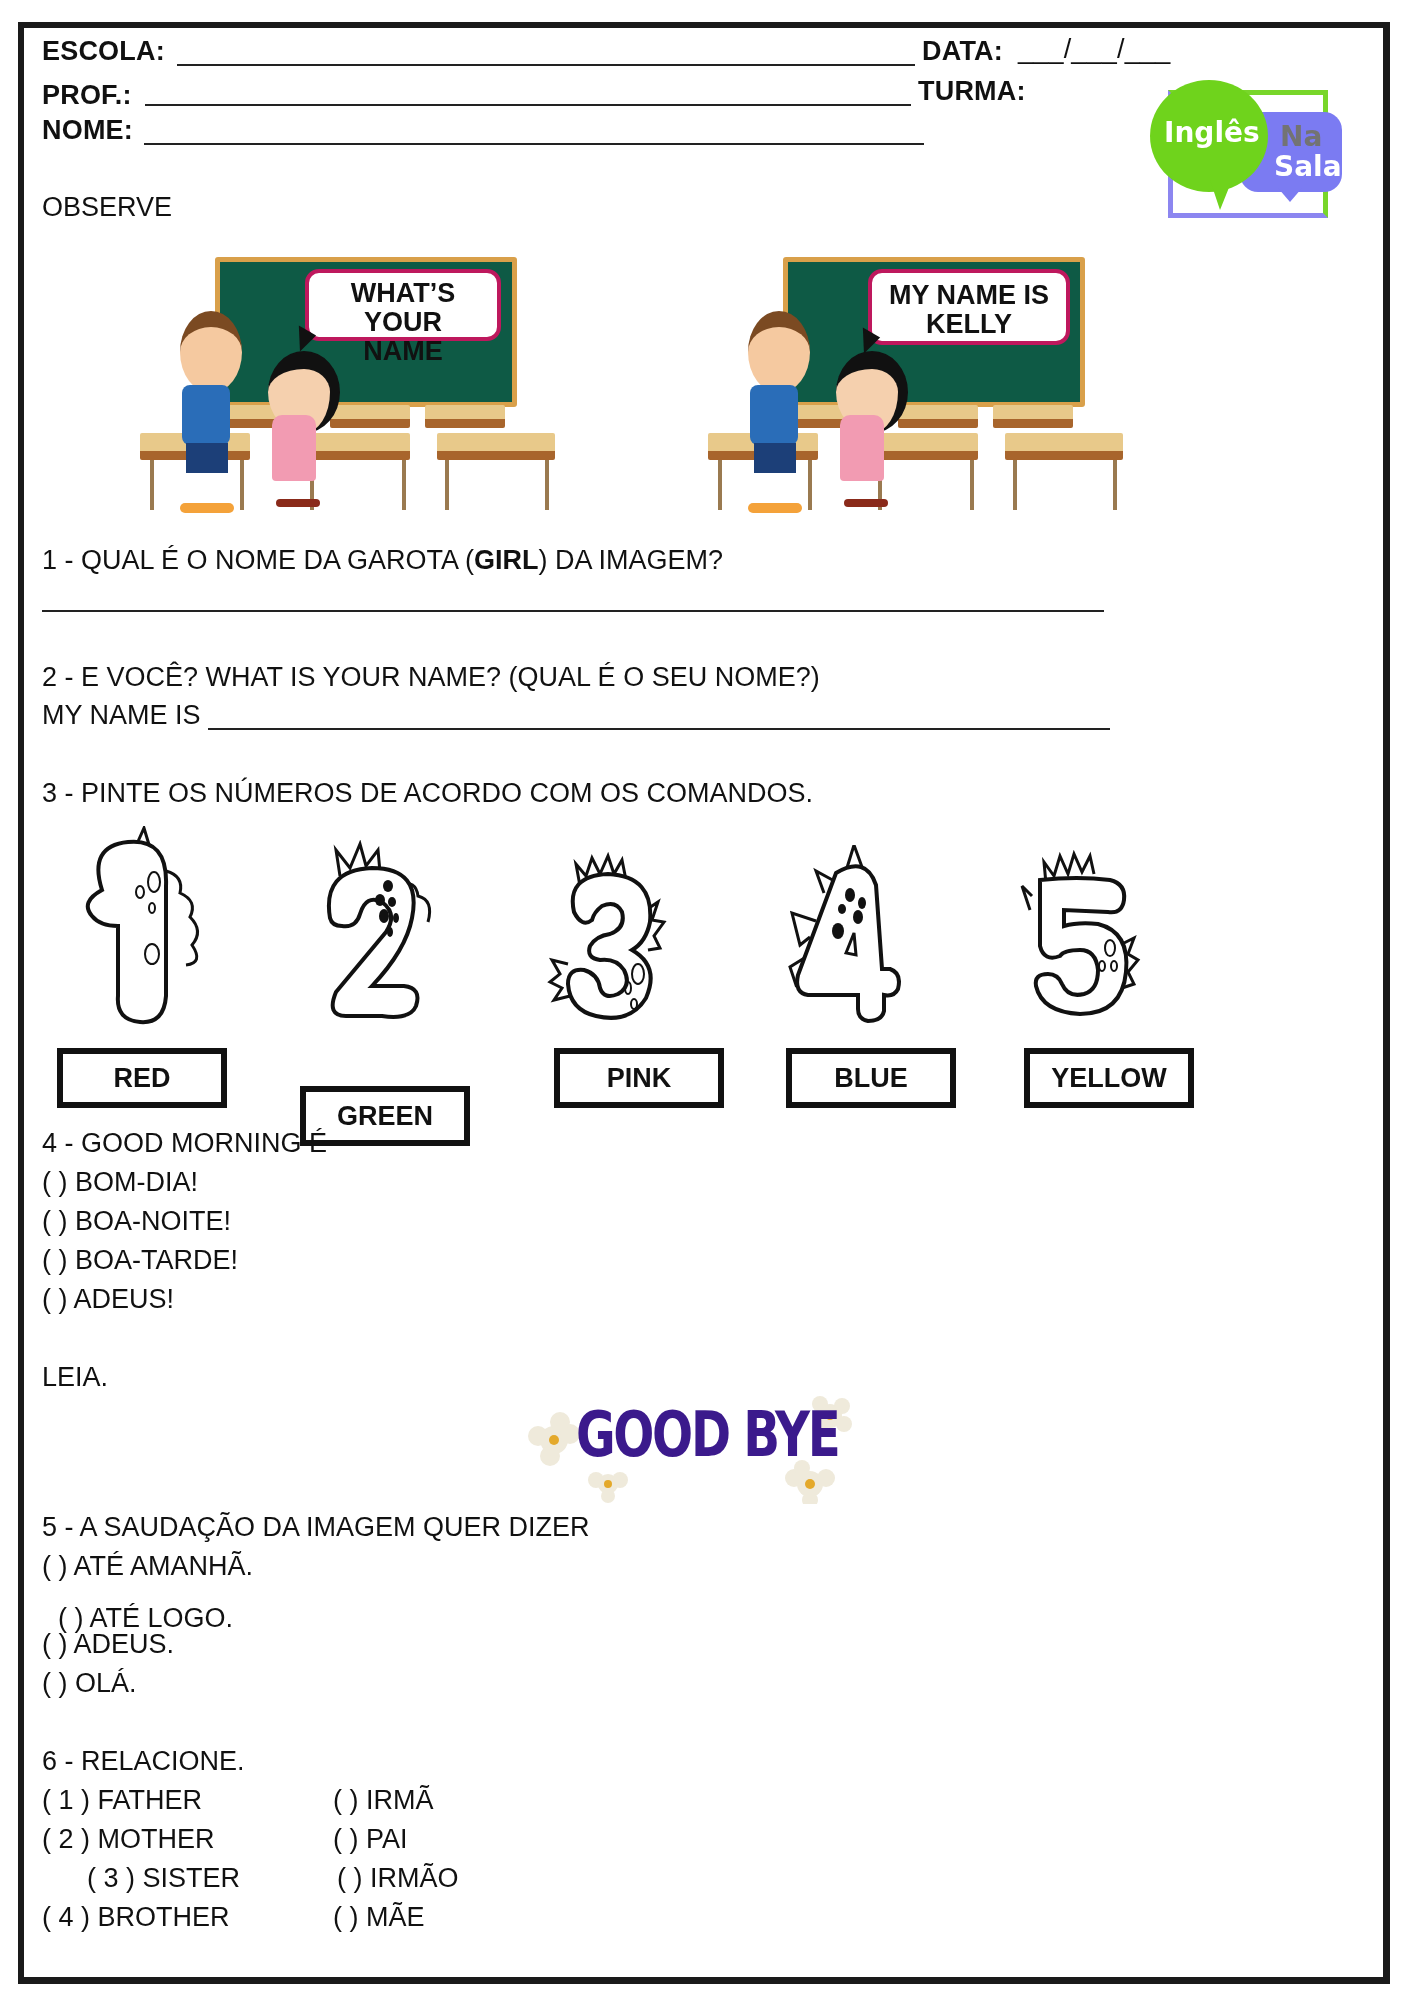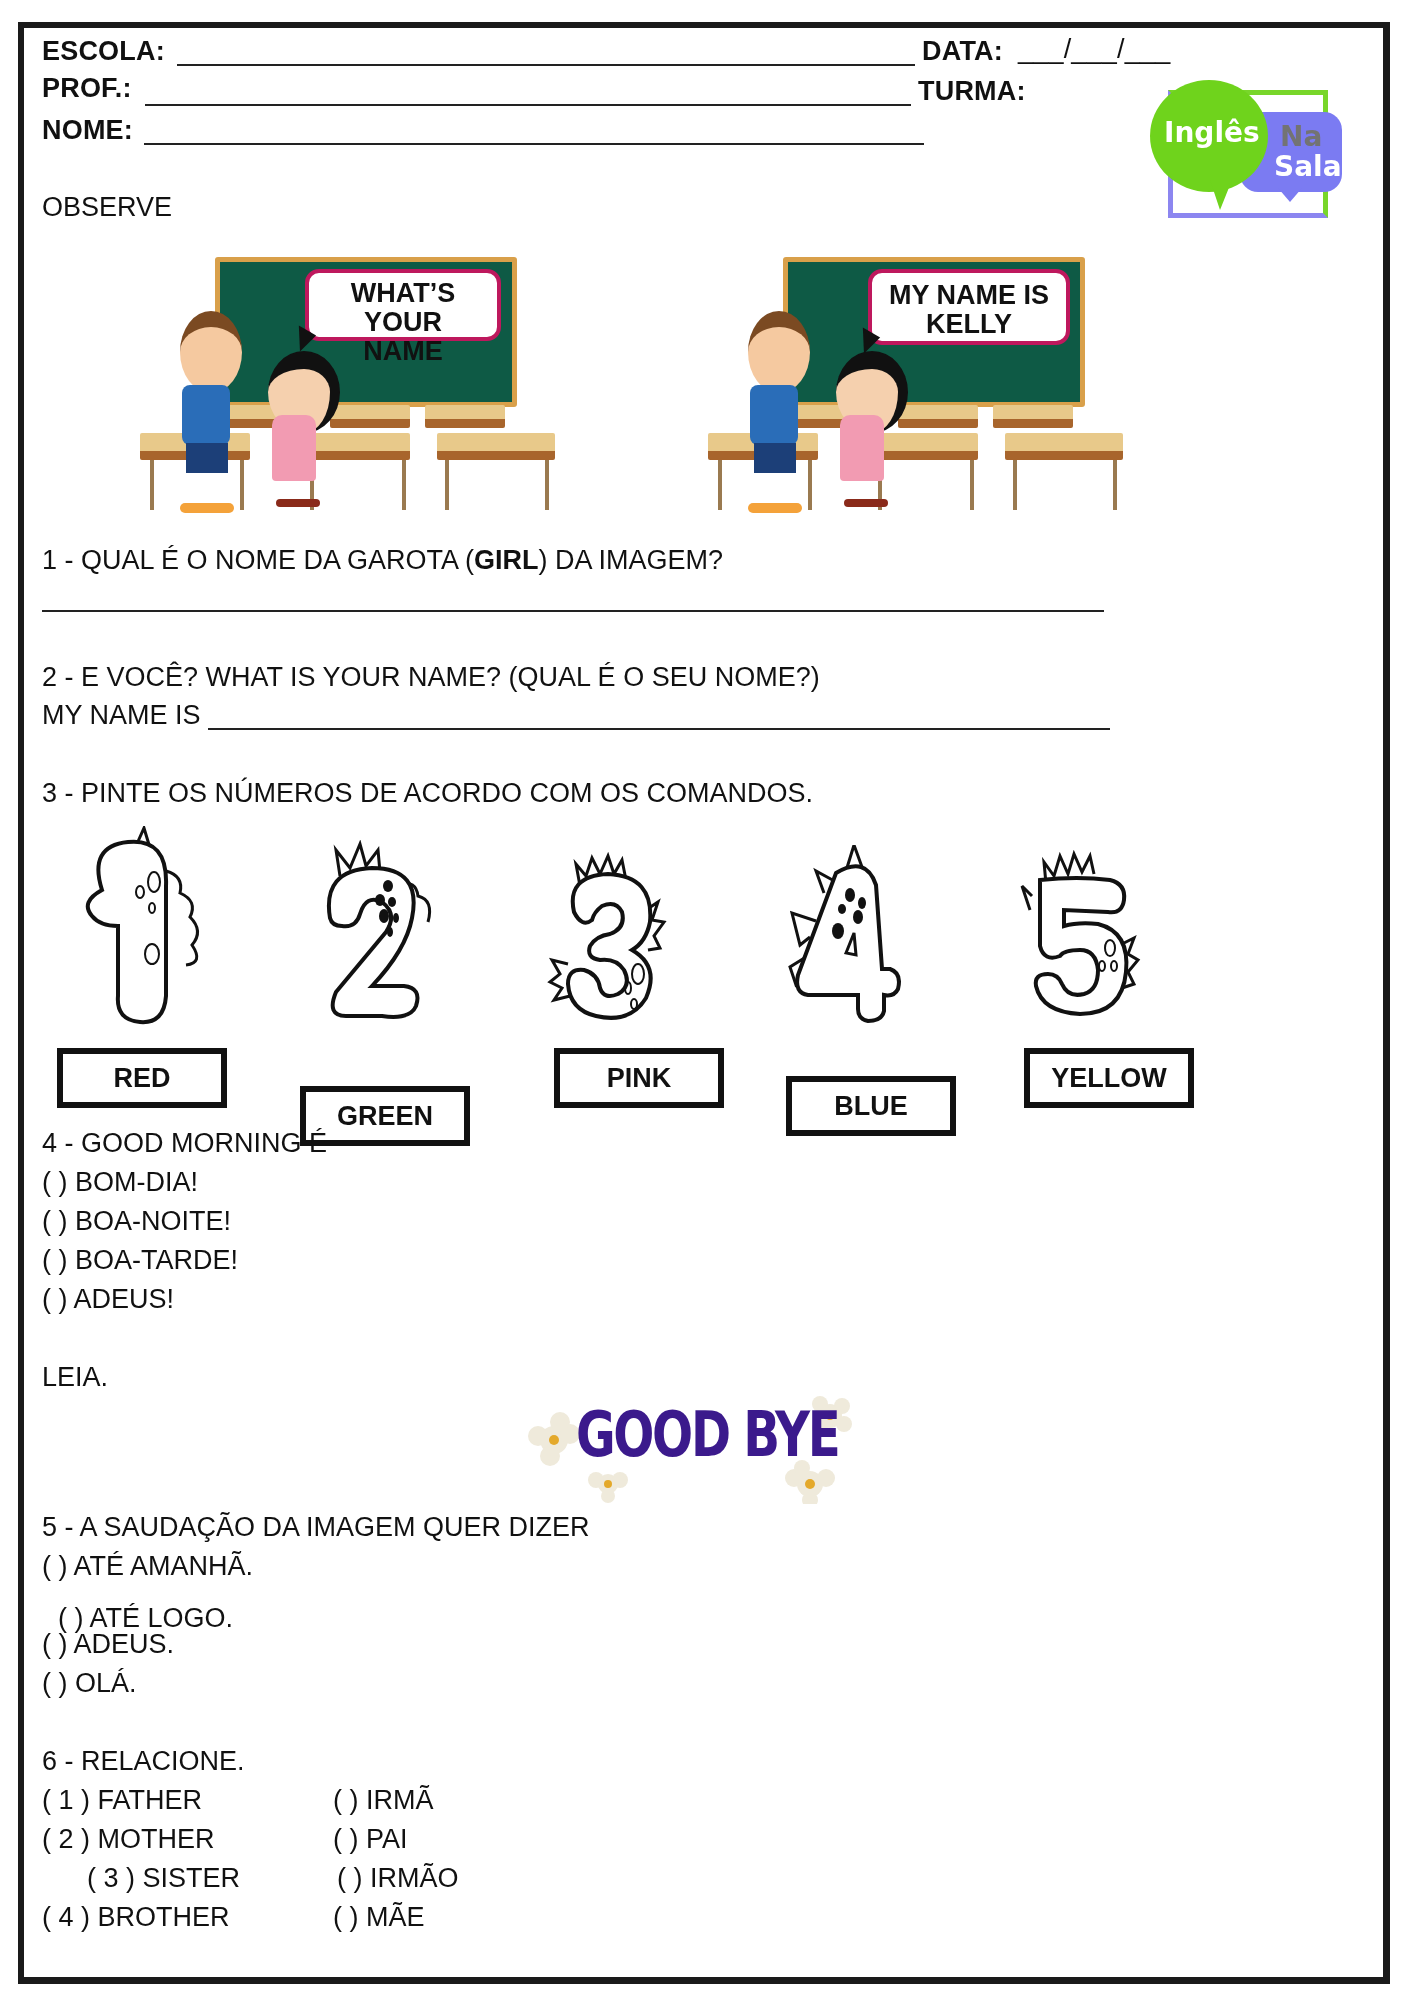--- a/index.html
+++ b/index.html
@@ -24,21 +24,21 @@
 </head>
 <body>
 
 <div class="frame"></div>
 
 <div class="abs hdr" style="left:42px; top:36px;">ESCOLA:</div>
 <div class="line" style="left:177px; top:64px; width:738px;"></div>
 <div class="abs hdr" style="left:922px; top:36px;">DATA:</div>
 <div class="abs hdr" style="left:1018px; top:34px; font-weight:normal;">___/___/___</div>
 
-<div class="abs hdr" style="left:42px; top:73px;">PROF.:</div>
+<div class="abs hdr" style="left:42px; top:80px;">PROF.:</div>
 <div class="line" style="left:145px; top:104px; width:766px;"></div>
 <div class="abs hdr" style="left:918px; top:76px;">TURMA:</div>
 
 <div class="abs hdr" style="left:42px; top:115px;">NOME:</div>
 <div class="line" style="left:144px; top:143px; width:780px;"></div>
 
 <div class="abs" style="left:1150px; top:80px; width:200px; height:150px;">
   <div class="abs" style="left:18px; top:10px; width:160px; height:128px; border:5px solid #8c86f0; border-top-color:#78d62a; border-right-color:#78d62a; box-sizing:border-box;"></div>
   <div class="abs" style="left:90px; top:32px; width:102px; height:80px; background:#7b7bf2; border-radius:18px;"></div>
   <div class="abs" style="left:128px; top:108px; width:0; height:0; border-left:12px solid transparent; border-right:12px solid transparent; border-top:14px solid #7b7bf2;"></div>
@@ -173,21 +173,21 @@
   <path d="M104 94 L116 88 L110 104 L120 110 L110 122 L116 134 L104 138" fill="#fff" stroke="#111" stroke-width="3"></path>
   <path d="M22 30 Q60 26 92 30 Q108 34 106 50 Q104 64 90 62 L46 60 L46 76 Q60 72 80 74 Q112 82 108 122 Q104 164 62 164 Q24 162 18 136 Q16 124 30 124 Q40 124 44 134 Q50 148 66 144 Q80 140 80 120 Q78 100 62 100 Q46 100 42 106 Q26 112 22 96 Z" fill="#fff" stroke="#111" stroke-width="4"></path>
   <ellipse cx="92" cy="98" rx="5" ry="8" fill="none" stroke="#111" stroke-width="2"></ellipse>
   <ellipse cx="84" cy="116" rx="3" ry="5" fill="none" stroke="#111" stroke-width="2"></ellipse>
   <ellipse cx="96" cy="116" rx="3" ry="5" fill="none" stroke="#111" stroke-width="2"></ellipse>
 </svg>
 
 <div class="color-box" style="left:57px; top:1048px;">RED</div>
 <div class="color-box" style="left:300px; top:1048px;margin-top:38px;">GREEN</div>
 <div class="color-box" style="left:554px; top:1048px;">PINK</div>
-<div class="color-box" style="left:786px; top:1048px;margin-top:28px;">BLUE</div>
+<div class="color-box" style="left:786px; top:1048px;">BLUE</div>
 <div class="color-box" style="left:1024px; top:1048px;">YELLOW</div>
 
 <div class="abs t" style="left:42px; top:1128px;">4 -  GOOD MORNING É</div>
 <div class="abs t" style="left:42px; top:1167px;">(    ) BOM-DIA!</div>
 <div class="abs t" style="left:42px; top:1206px;">(    ) BOA-NOITE!</div>
 <div class="abs t" style="left:42px; top:1245px;">(    ) BOA-TARDE!</div>
 <div class="abs t" style="left:42px; top:1284px;">(    ) ADEUS!</div>
 
 <div class="abs t" style="left:42px; top:1362px;">LEIA.</div>
 

